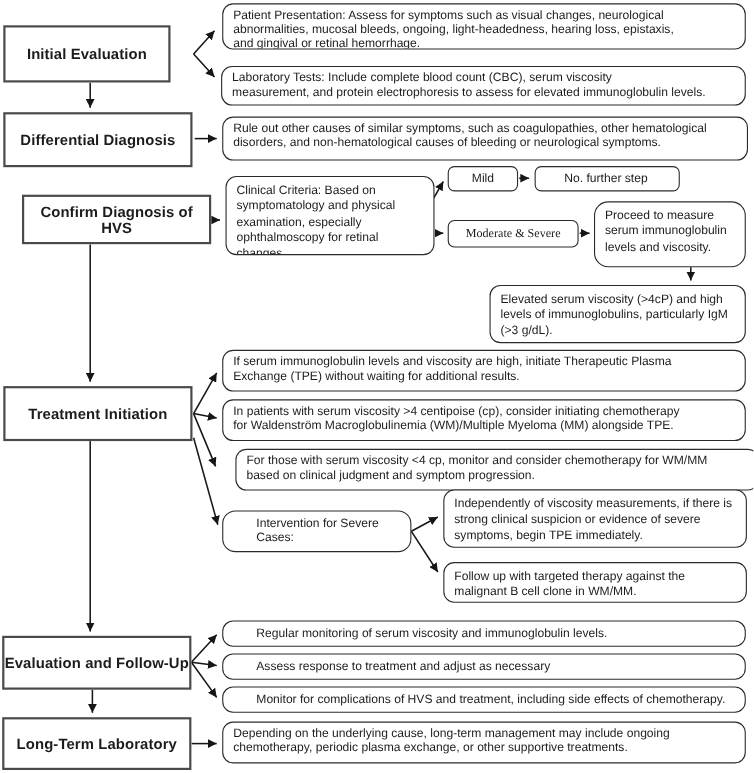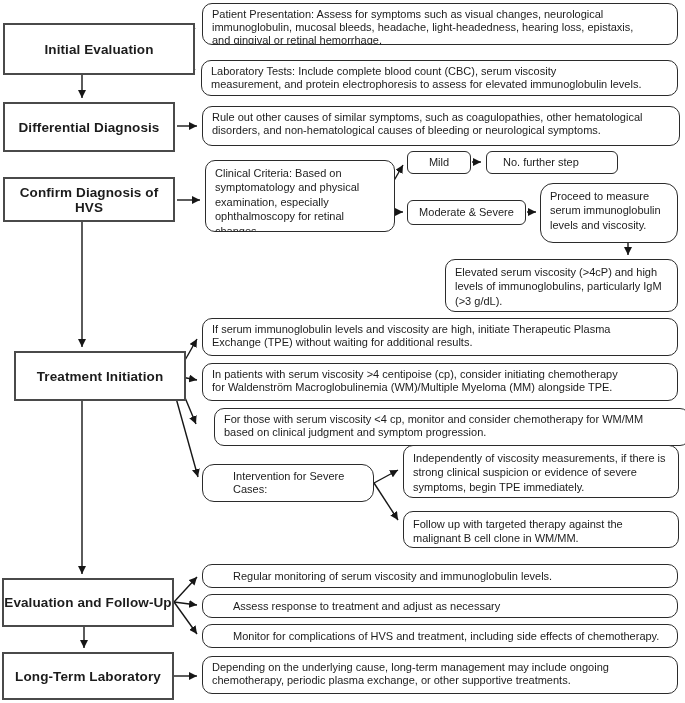--- a/index.html
+++ b/index.html
@@ -17,38 +17,38 @@
   }
   .rbox {
     position:absolute; background:#ffffff; border:1.5px solid #2b2b2b;
     border-radius:10px; box-sizing:border-box; font-size:11px; line-height:12.9px;
     padding:4px 9px 3px 9px; overflow:hidden;
   }
   .rbox span { white-space:pre-line; display:block; }
   .rbox.narrow { line-height:14.4px; padding-top:5px; }
   .rbox.cline { display:flex; align-items:center; padding-top:0; padding-bottom:0;padding-left:30px; }
   .rbox.small { border-radius:6px; display:flex; align-items:center; justify-content:center; padding:0 6px; }
-  .rbox.small.leftal { justify-content:flex-start; padding-left:16px; }
+  .rbox.small.leftal { justify-content:flex-start; padding-left:26px; }
 
   
-  #st-initial  { left:3px;  top:23px;  width:192px; height:52px; }
+  #st-initial  { left:3px;  top:23px;  width:152px; height:52px; }
   #st-diff     { left:3px;  top:102px; width:172px; height:50px; }
-  #st-confirm  { left:3px;  top:177px; width:172px; height:45px; }
-  #st-treat    { left:3px;  top:351px; width:172px; height:50px;margin-left:11px; }
+  #st-confirm  { left:20px;  top:177px; width:172px; height:45px; }
+  #st-treat    { left:3px;  top:351px; width:172px; height:50px; }
   #st-monitor  { left:2px;  top:578px; width:172px; height:49px; }
   #st-long     { left:2px;  top:652px; width:172px; height:48px; }
 
   
   #n-patient      { left:202px; top:3px;   width:476px; height:42px; }
   #n-lab          { left:201px; top:60px;  width:477px; height:36px; }
   #n-ruleout      { left:202px; top:106px; width:478px; height:40px; }
   #n-clinical     { left:205px; top:160px; width:190px; height:72px; }
   #n-mild         { left:407px; top:151px; width:64px;  height:23px; }
   #n-nofurther    { left:486px; top:151px; width:132px; height:23px; }
-  #n-modsev       { left:407px; top:200px; width:119px; height:25px; }
+  #n-modsev       { left:407px; top:200px; width:119px; height:25px;font-family:Liberation Serif, serif; }
   #n-proceed      { left:540px; top:183px; width:138px; height:60px; border-radius:13px; }
   #n-elevated     { left:445px; top:259px; width:233px; height:53px; }
   #n-tpe          { left:202px; top:318px; width:476px; height:38px; }
   #n-chemo        { left:202px; top:363px; width:476px; height:38px; }
   #n-under4       { left:202px; top:408px; width:476px; height:38px;margin-left:12px; }
   #n-intervention { left:202px; top:464px; width:172px; height:38px; border-radius:12px; }
   #n-independent  { left:403px; top:445px; width:276px; height:53px; }
   #n-followup     { left:403px; top:511px; width:276px; height:37px; }
   #n-regular      { left:202px; top:564px; width:476px; height:24px; }
   #n-assess      { left:202px; top:594px; width:476px; height:24px; }
@@ -113,21 +113,21 @@
   </div>
   <div class="stage" id="st-monitor">
     <span>Evaluation and Follow-Up</span>
   </div>
   <div class="stage" id="st-long">
     <span>Long-Term Laboratory</span>
   </div>
 
   <div class="rbox" id="n-patient">
     <span>Patient Presentation: Assess for symptoms such as visual changes, neurological
-immunoglobulin, mucosal bleeds, headache, light-headedness, hearing loss, epistaxis,
+abnormalities, mucosal bleeds, ongoing, light-headedness, hearing loss, epistaxis,
 and gingival or retinal hemorrhage.</span>
   </div>
   <div class="rbox" id="n-lab">
     <span>Laboratory Tests: Include complete blood count (CBC), serum viscosity
 measurement, and protein electrophoresis to assess for elevated immunoglobulin levels.</span>
   </div>
   <div class="rbox" id="n-ruleout">
     <span>Rule out other causes of similar symptoms, such as coagulopathies, other hematological
 disorders, and non-hematological causes of bleeding or neurological symptoms.</span>
   </div>

